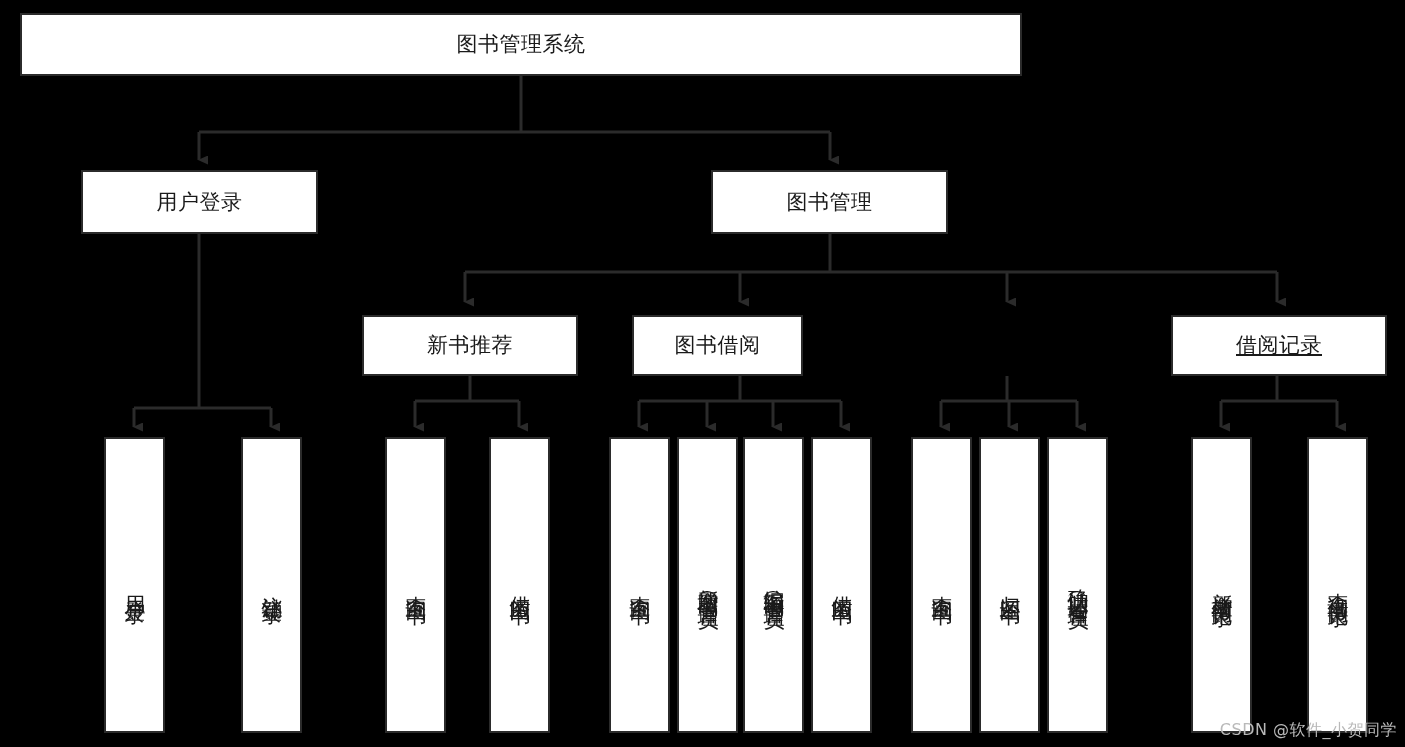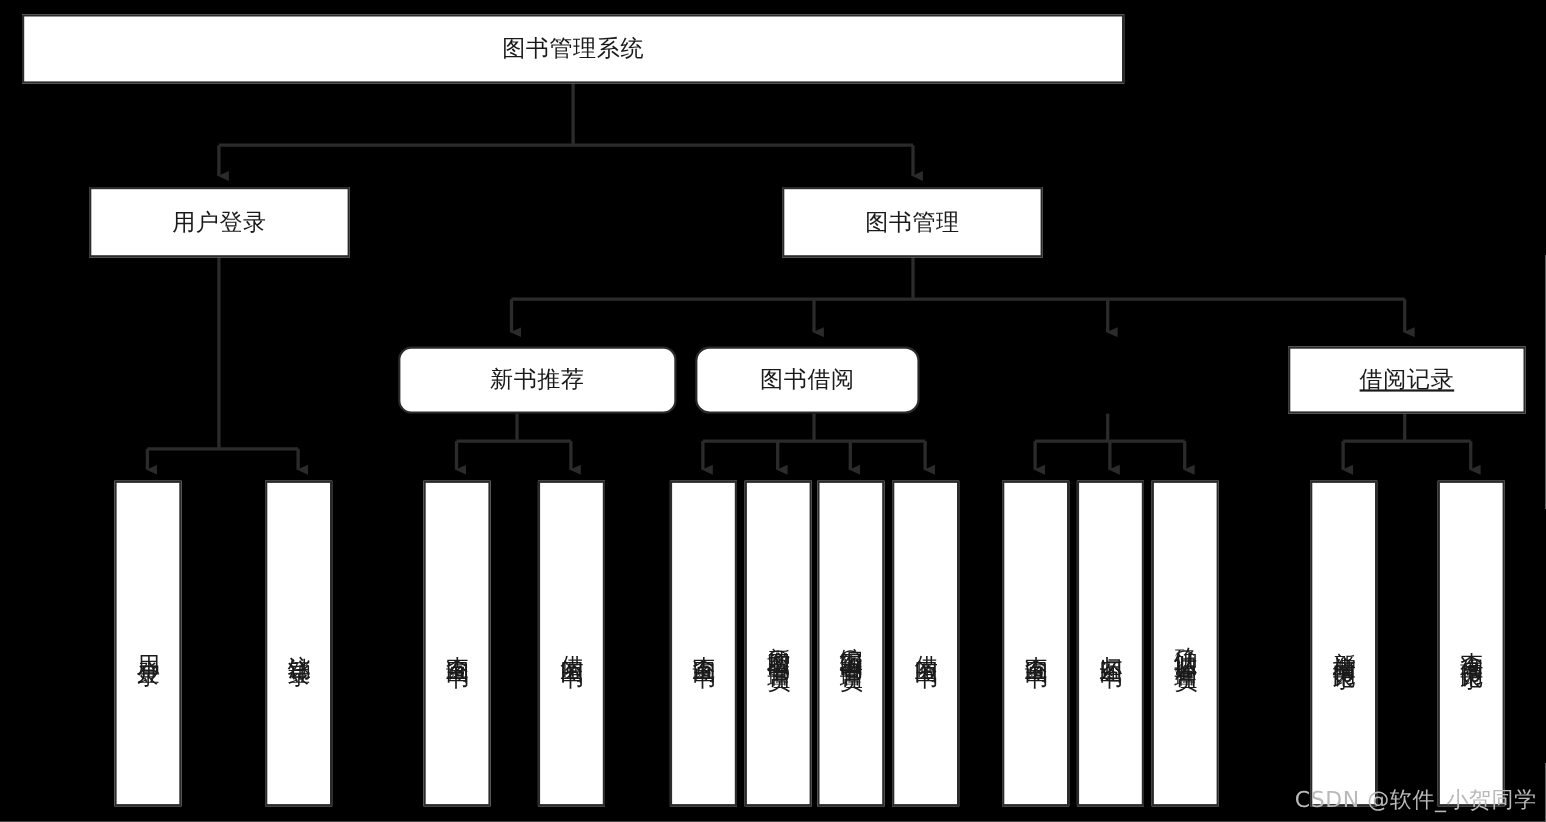--- a/index.html
+++ b/index.html
@@ -59,21 +59,21 @@
     font-size: 21px;
     letter-spacing: 3px;
     line-height: 1.0;
     white-space: normal;
     max-height: 280px;
   }
   .watermark {
     position: absolute;
     right: 8px;
     bottom: 6px;
-    font-size: 20px;
+    font-size: 16px;
     color: #b9b9b9;
     letter-spacing: 0.5px;
     z-index: 5;
     white-space: nowrap;
   }
 </style>
 </head>
 <body>
 
 <div id="diagram-root">
@@ -134,25 +134,25 @@
   </div>
 
   <div class="node horizontal" style="left:81px; top:170px; width:237px; height:64px;">
     <span class="node-label">用户登录</span>
   </div>
 
   <div class="node horizontal" style="left:711px; top:170px; width:237px; height:64px;">
     <span class="node-label">图书管理</span>
   </div>
 
-  <div class="node horizontal" style="left:362px; top:315px; width:253px; height:61px;border-radius:12px;">
+  <div class="node horizontal" style="left:362px; top:315px; width:216px; height:61px;">
     <span class="node-label">新书推荐</span>
   </div>
 
-  <div class="node horizontal" style="left:632px; top:315px; width:204px; height:61px;border-radius:13px;">
+  <div class="node horizontal" style="left:632px; top:315px; width:171px; height:61px;">
     <span class="node-label">图书借阅</span>
   </div>
 
 
   <div class="node horizontal" style="left:1171px; top:315px; width:216px; height:61px;text-decoration:underline;">
     <span class="node-label">借阅记录</span>
   </div>
 
   <div class="node vertical" style="left:104px; top:437px; width:61px; height:296px;">
     <span class="node-label">用户登录</span>

